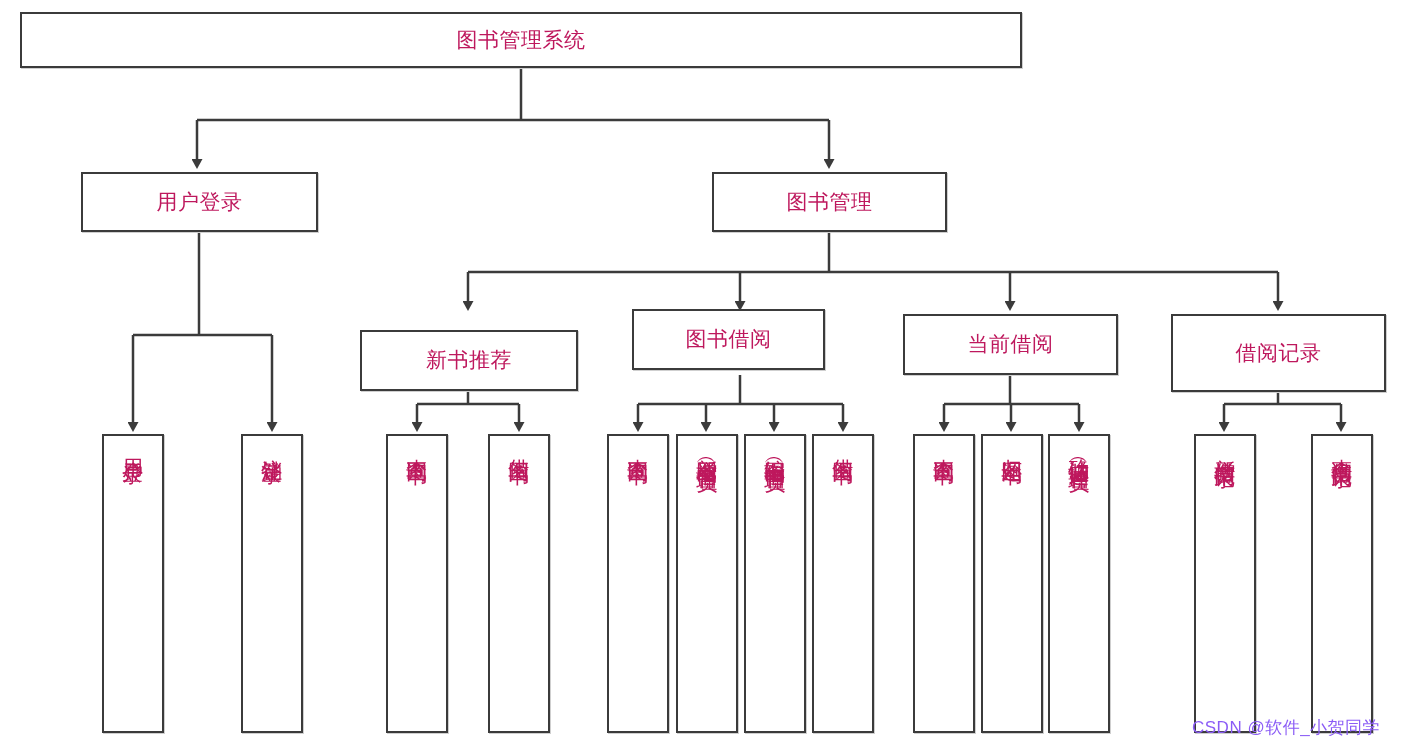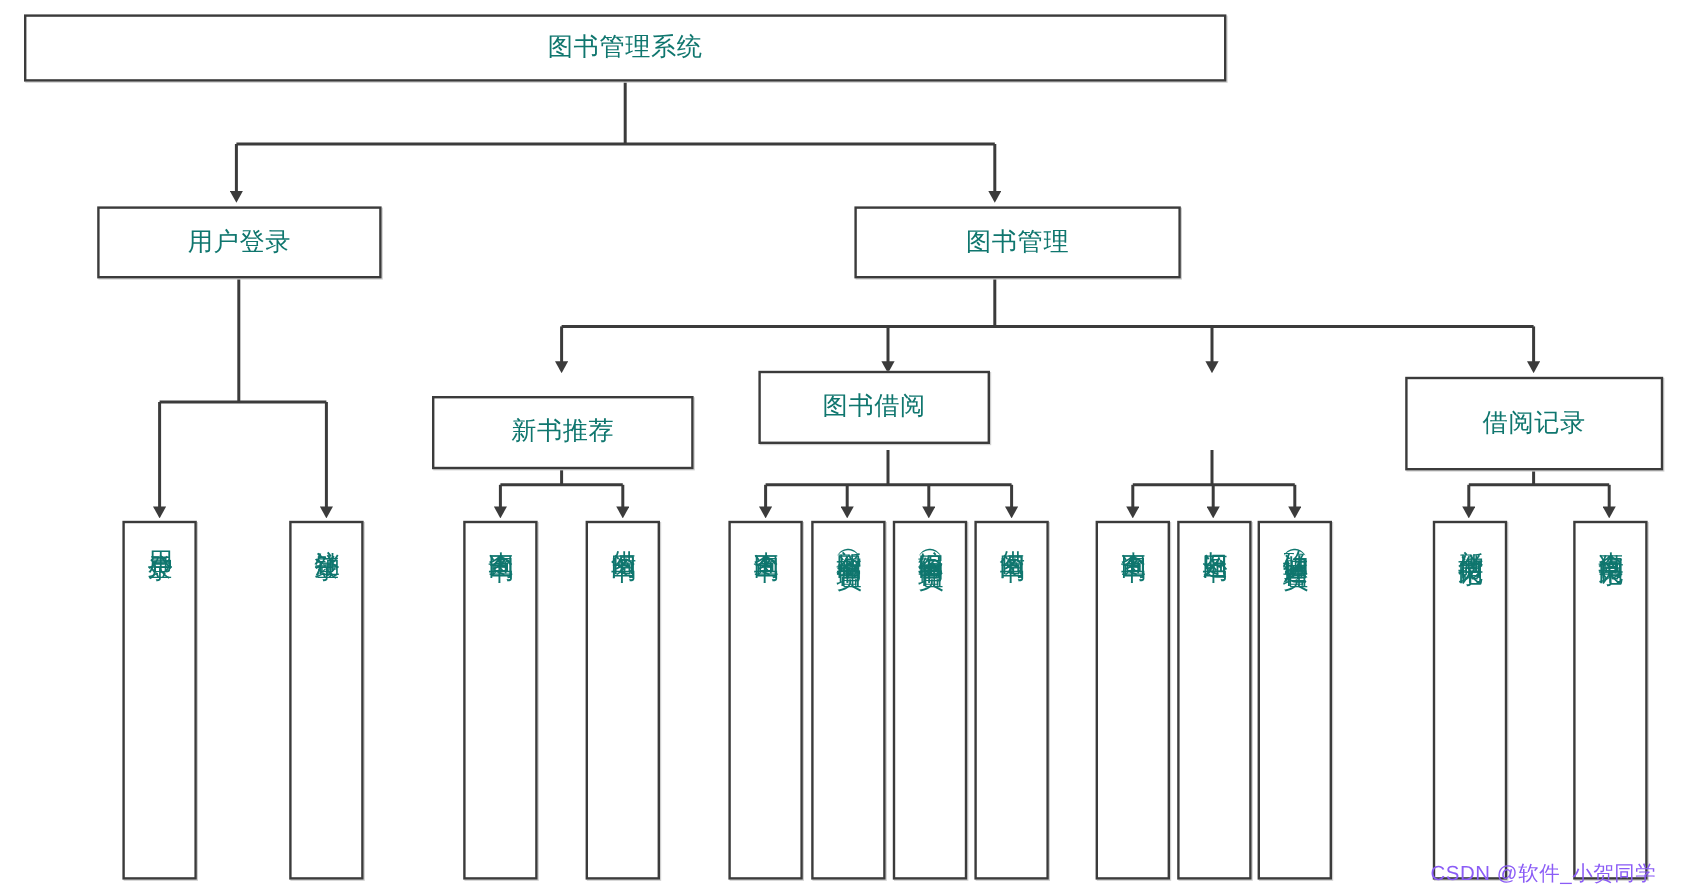--- a/index.html
+++ b/index.html
@@ -32,21 +32,21 @@
     border: 2px solid #3b3b3b;
     background: #ffffff;
     display: flex;
     align-items: center;
     justify-content: center;
     box-shadow: 1px 1px 0 #cfcfcf;
   }
   .node .label {
     font-size: 21px;
     line-height: 1.18;
-    color: #0f766e;
+    color: #be185d;
     letter-spacing: 0.5px;
     text-align: center;
     white-space: nowrap;
   }
   .node.vertical {
     align-items: flex-start;
     justify-content: center;
     padding-top: 6px;
   }
   .node.vertical .label {
@@ -125,30 +125,33 @@
     </g>
   </svg>
 
   <div class="node" style="left:20px; top:12px; width:1002px; height:56px;">
     <span class="label">图书管理系统</span>
   </div>
 
   <div class="node" style="left:81px; top:172px; width:237px; height:60px;">
     <span class="label">用户登录</span>
   </div>
-  <div class="node" style="left:712px; top:172px; width:272px; height:60px;">
+  <div class="node" style="left:712px; top:172px; width:235px; height:60px;">
     <span class="label">图书管理</span>
   </div>
 
   <div class="node" style="left:360px; top:314px; width:218px; height:61px;margin-top:16px;">
     <span class="label">新书推荐</span>
   </div>
   <div class="node" style="left:632px; top:309px; width:193px; height:61px;">
     <span class="label">图书借阅</span>
   </div>
+  <div class="node" style="left:903px; top:314px; width:215px; height:61px;">
+    <span class="label">当前借阅</span>
+  </div>
   <div class="node" style="left:1171px; top:314px; width:215px; height:78px;">
     <span class="label">借阅记录</span>
   </div>
 
   <div class="node vertical" style="left:102px; top:434px; width:62px; height:299px;">
     <span class="label">用户登录</span>
   </div>
   <div class="node vertical" style="left:241px; top:434px; width:62px; height:299px;">
     <span class="label">注销登录</span>
   </div>

